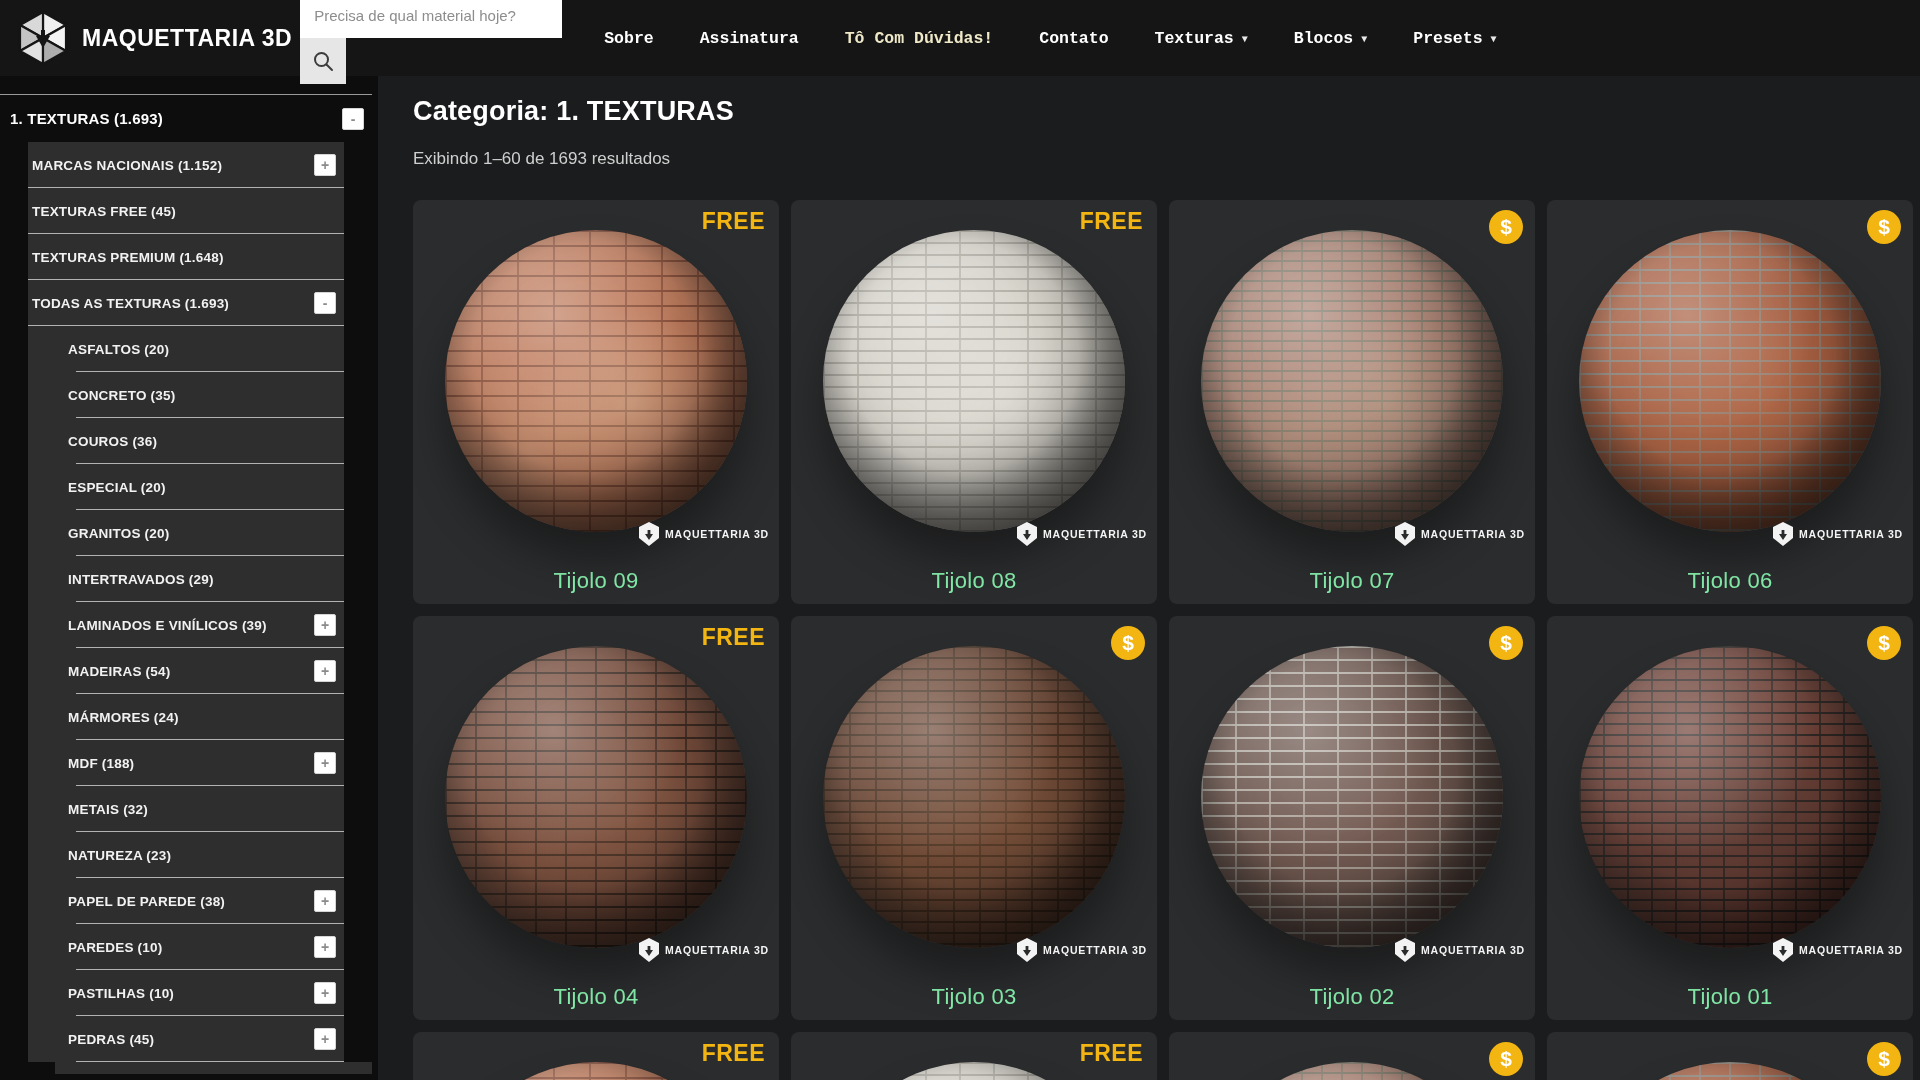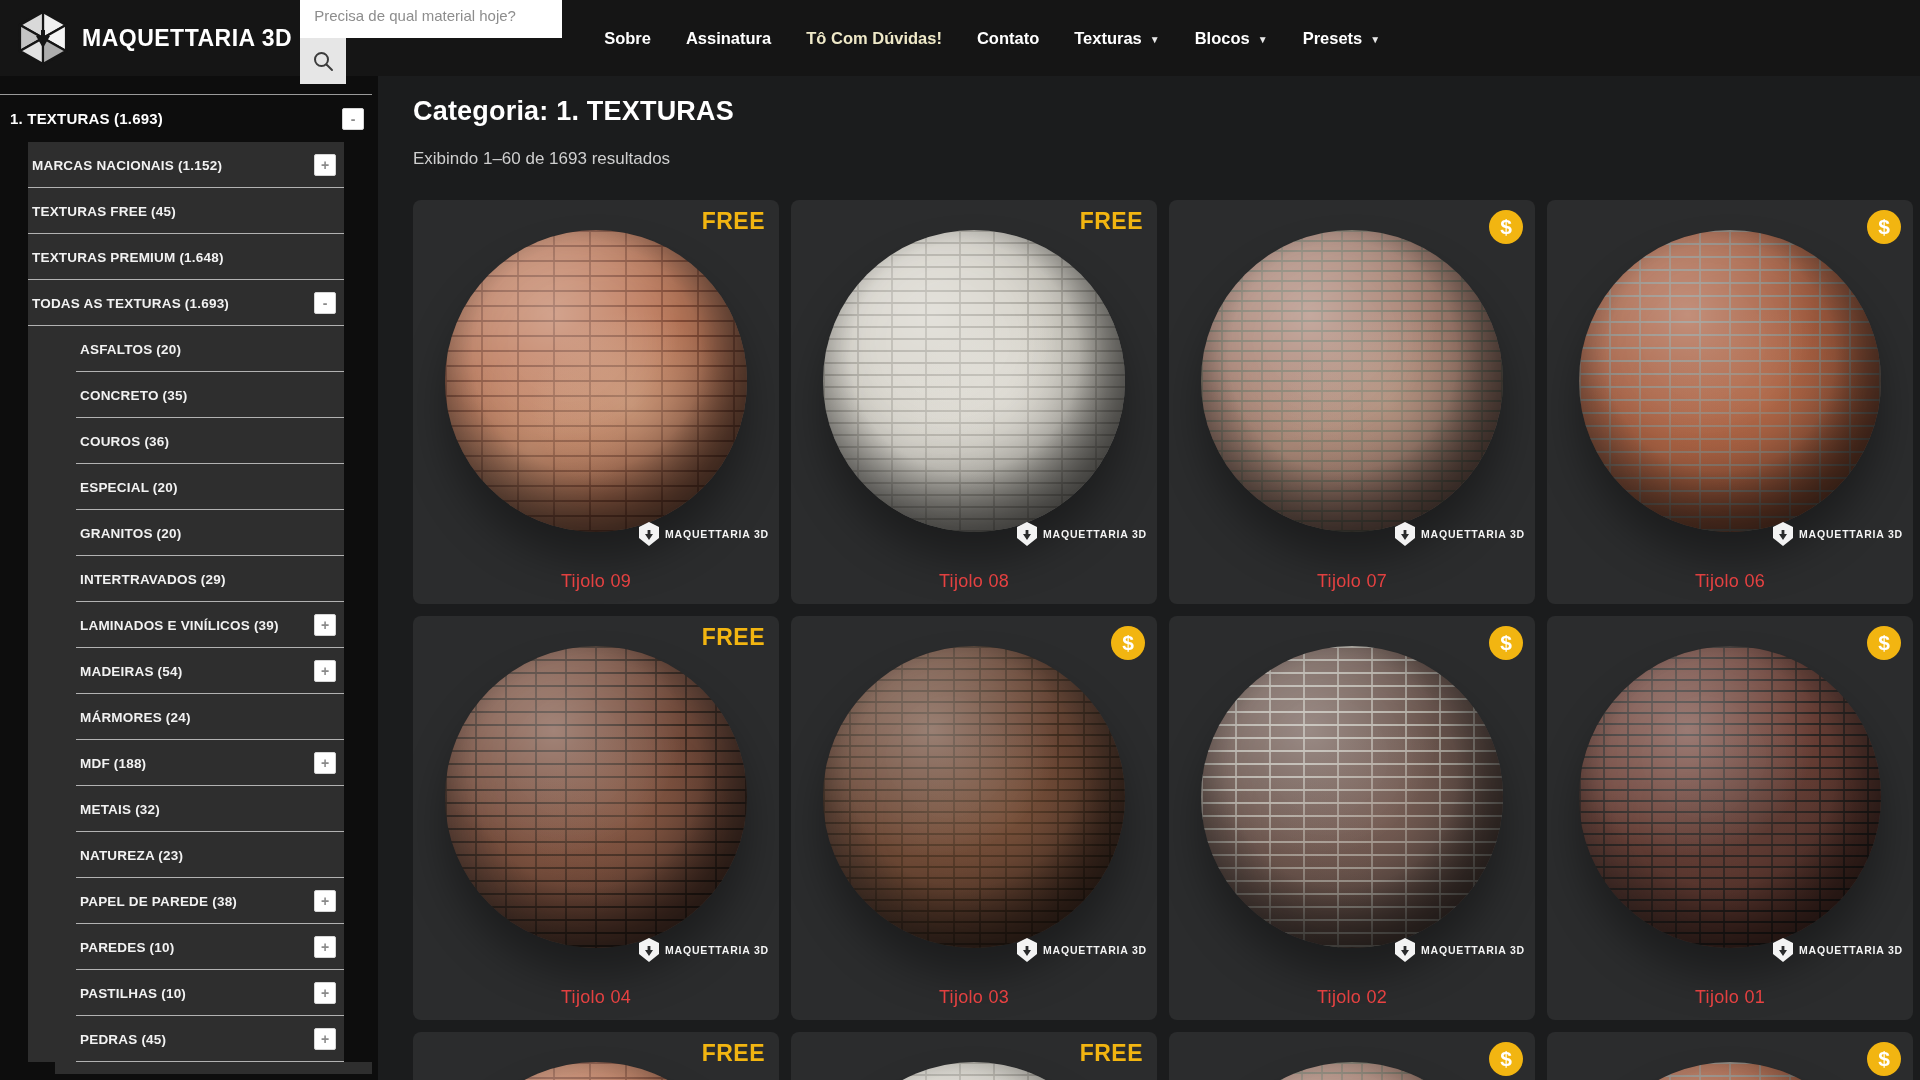--- a/index.html
+++ b/index.html
@@ -11,42 +11,42 @@
             padding:0 24px 0 14px; position:relative; z-index:5; }
   .logo { display:flex; align-items:center; gap:10px; min-width:248px; cursor:pointer; }
   .logo-text { color:#fff; font-size:23px; font-weight:700; letter-spacing:.5px; white-space:nowrap; }
   .search { display:flex; margin-left:8px;flex-direction:column; }
   .search input { width:262px; height:46px; border:0; outline:none; background:#fff;
                   padding:0 14px; font-size:15px; color:#333;
                   font-family:"Liberation Sans", sans-serif; }
   .search input::placeholder { color:#8d8d8d; }
   .search button { width:46px; height:46px; border:0; background:#e6e6e6; cursor:pointer;
                    display:flex; align-items:center; justify-content:center; }
-  .mainnav { display:flex; align-items:center; gap:35px; margin-left:42px; }
+  .mainnav { display:flex; align-items:center; gap:46px; margin-left:42px;font-family:Liberation Mono, monospace; }
   .nav-item { color:#fff; font-size:16.5px; font-weight:700; cursor:pointer;
               display:flex; align-items:center; gap:8px; white-space:nowrap; }
   .nav-item.hl { color:#efe9c8; }
   .caret { font-size:10px; color:#e8e8e8; transform:translateY(1px); }
 
   
   .layout { display:flex; height:1004px; }
 
   
   .sidebar { width:378px; background:#0d0d0d; flex:0 0 378px; padding-top:18px; }
   .side-topline { height:1px; background:#9a9a9a; margin:0 0 0 0; width:372px; }
   .side-root { height:47px; display:flex; align-items:center; position:relative;
                padding-left:10px; cursor:pointer; }
   .side-root-label { color:#fff; font-size:15px; font-weight:700; letter-spacing:.2px; }
   .side-list { margin-left:28px; width:316px; background:#2e2e2e; }
   .side-row { height:46px; position:relative; display:flex; align-items:center; cursor:pointer; }
   .side-row .sep { position:absolute; left:0; right:0; bottom:0; height:1px; background:#b2b2b2; }
   .side-row.lvl2 .sep { left:48px; }
   .side-label { color:#f2f2f2; font-size:13.5px; font-weight:700; letter-spacing:.2px;
                 padding-left:4px; }
-  .side-row.lvl2 .side-label { padding-left:52px;text-align:center; }
+  .side-row.lvl2 .side-label { padding-left:40px;text-align:center; }
   .toggle { position:absolute; right:8px; top:50%; transform:translateY(-50%);
             width:22px; height:22px; background:#fff; border:1px solid #d5d5d5; border-radius:2px;
             color:#8a8a8a; font-size:14px; font-weight:700; line-height:1; cursor:pointer;
             display:flex; align-items:center; justify-content:center;
             font-family:"Liberation Sans", sans-serif; }
   .side-root .toggle { right:14px; }
   .side-filler { margin-left:55px; width:317px; height:12px; background:#2e2e2e; }
 
   
   .main { flex:1; padding:20px 0 12px 35px; }
@@ -64,21 +64,21 @@
           display:flex; align-items:center; justify-content:center; }
   .sphere { position:absolute; left:50%; top:30px; transform:translateX(-50%);
             width:302px; height:302px; border-radius:50%;
             box-shadow: inset -26px -40px 70px rgba(0,0,0,.55),
                         inset 18px 24px 55px rgba(255,255,255,.10),
                         0 28px 40px rgba(0,0,0,.35); }
   .wm { position:absolute; right:10px; bottom:12px; display:flex; align-items:center; gap:5px;
         opacity:.95; z-index:2; }
   .wm span { color:#fff; font-size:10.5px; font-weight:700; letter-spacing:.8px; }
   .ctitle { height:46px; display:flex; align-items:center; justify-content:center;
-            color:#ef4444; font-size:18px; font-weight:400; letter-spacing:.3px; }
+            color:#86efac; font-size:22px; font-weight:400; letter-spacing:.3px; }
 </style>
 </head>
 <body>
 
 <header class="topbar">
   <div class="logo">
     <svg width="58" height="56" viewBox="0 0 58 56">
       <g stroke="#151515" stroke-width="2.2" stroke-linejoin="round">
         <polygon points="29,2 52,15 52,41 29,54 6,41 6,15" fill="#b9b9b9"></polygon>
         <polygon points="29,2 52,15 29,28" fill="#efefef"></polygon>

